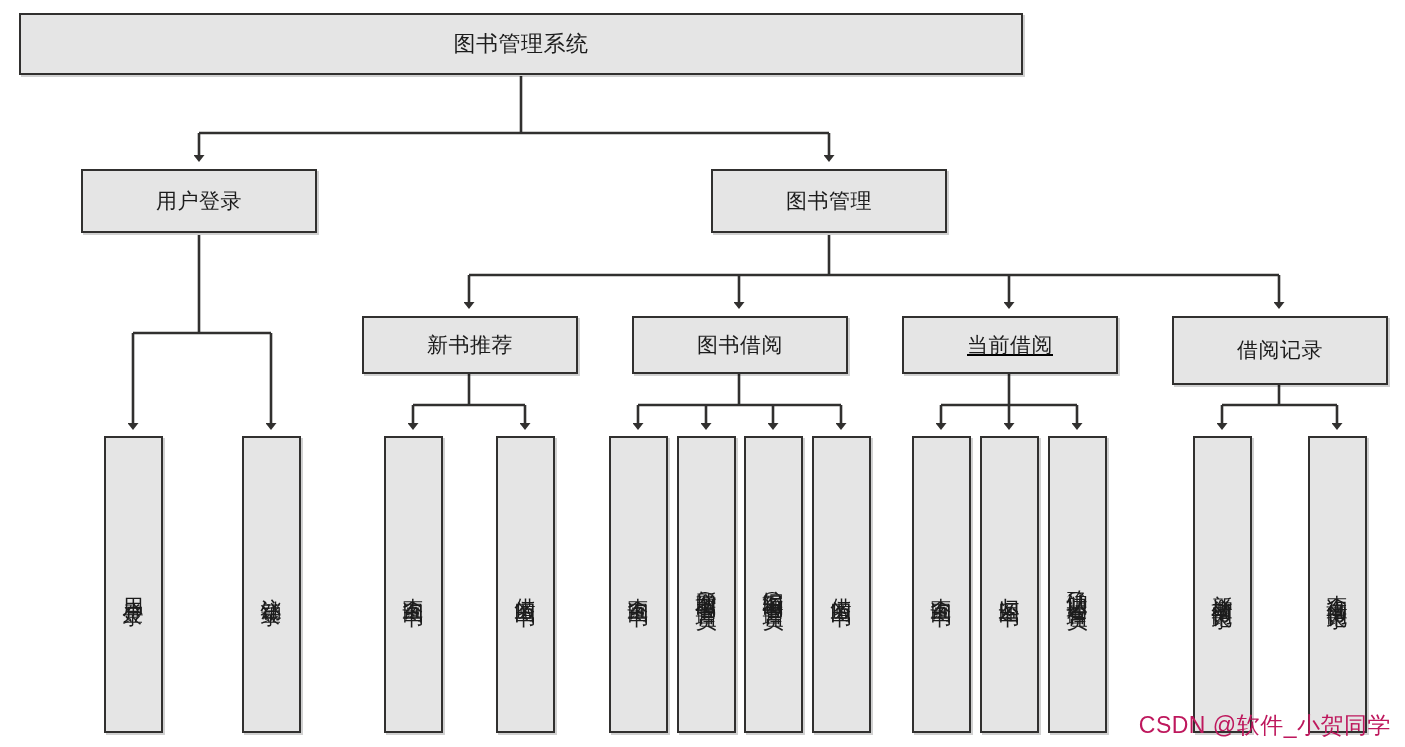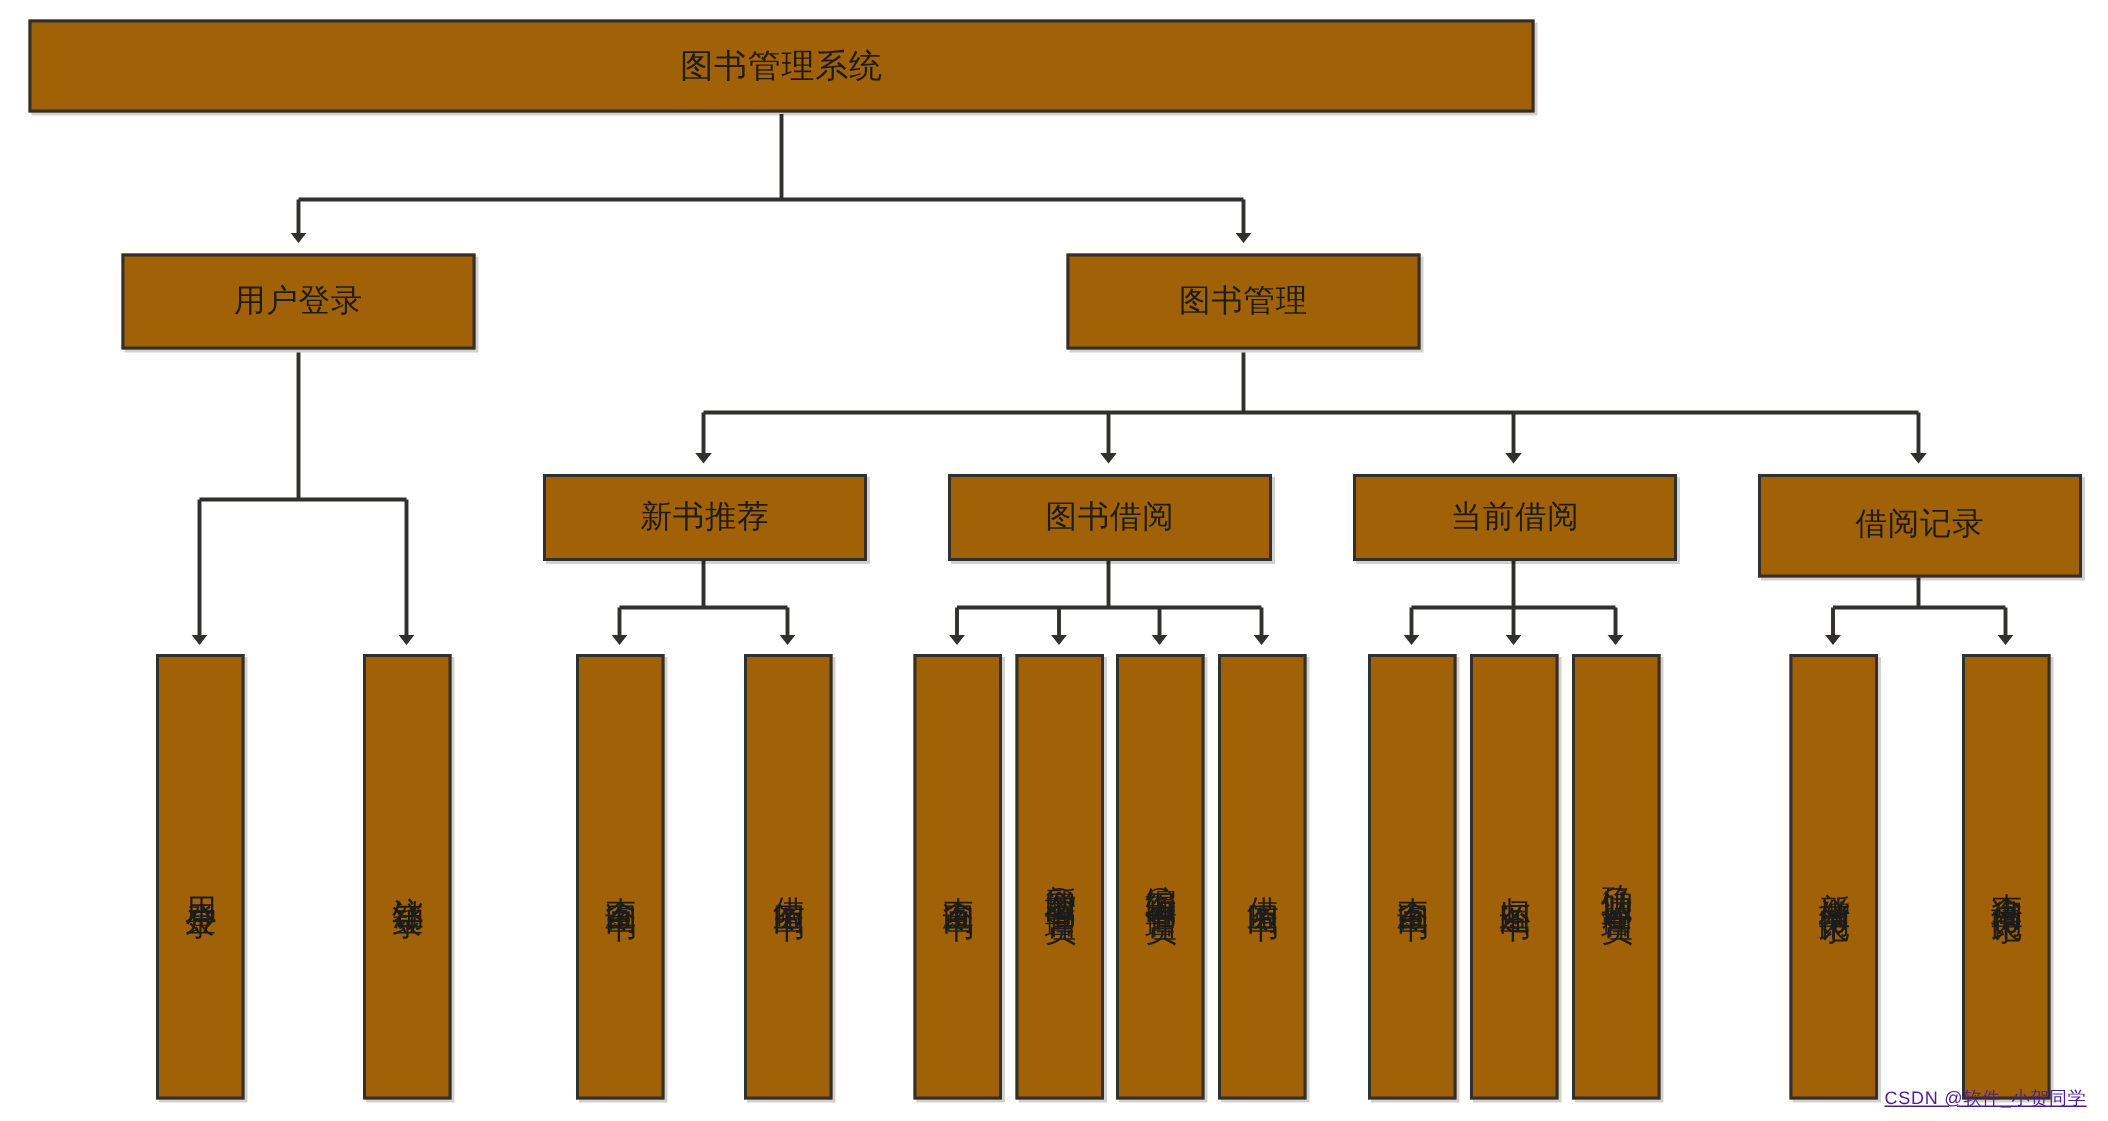--- a/index.html
+++ b/index.html
@@ -22,21 +22,21 @@
   svg.diagram-canvas {
     position: absolute;
     left: 0;
     top: 0;
     width: 1405px;
     height: 747px;
   }
   .node-box {
     position: absolute;
     box-sizing: border-box;
-    background: #a16207;
+    background: #e5e5e5;
     border: 2.5px solid #31302f;
     box-shadow: 2px 2px 0 rgba(0,0,0,0.18);
     display: flex;
     align-items: center;
     justify-content: center;
     overflow: hidden;
   }
   .node-label {
     color: #1c1c1c;
     font-size: 21px;
@@ -51,26 +51,25 @@
     letter-spacing: 3px;
     font-size: 21px;
     line-height: 1.0;
     padding-top: 4px;
   }
   .node-box.root .node-label { font-size: 22px; }
   .watermark {
     position: absolute;
     right: 14px;
     bottom: 6px;
-    font-size: 12px;
-    color: #4c1d95;
+    font-size: 23px;
+    color: #be185d;
     letter-spacing: 0.5px;
     white-space: nowrap;
     pointer-events: none;
-    text-decoration: underline;
   }
 </style>
 </head>
 <body>
 
 <div id="diagram-root">
 
   <svg class="diagram-canvas" viewBox="0 0 1405 747">
     <defs>
       <marker id="arrowhead" markerWidth="10" markerHeight="11" refX="3" refY="5.5" orient="auto" markerUnits="userSpaceOnUse">
@@ -131,21 +130,21 @@
   <div class="node-box" style="left:711px; top:169px; width:236px; height:64px;">
     <span class="node-label">图书管理</span>
   </div>
 
   <div class="node-box" style="left:632px; top:316px; width:216px; height:58px;">
     <span class="node-label">图书借阅</span>
   </div>
   <div class="node-box" style="left:362px; top:316px; width:216px; height:58px;">
     <span class="node-label">新书推荐</span>
   </div>
-  <div class="node-box" style="left:902px; top:316px; width:216px; height:58px;">
+  <div class="node-box" style="left:902px; top:316px; width:216px; height:58px;text-decoration:underline;">
     <span class="node-label">当前借阅</span>
   </div>
   <div class="node-box" style="left:1172px; top:316px; width:216px; height:69px;">
     <span class="node-label">借阅记录</span>
   </div>
 
   <div class="node-box vertical" style="left:104px; top:436px; width:59px; height:297px;">
     <span class="node-label">用户登录</span>
   </div>
   <div class="node-box vertical" style="left:242px; top:436px; width:59px; height:297px;">

